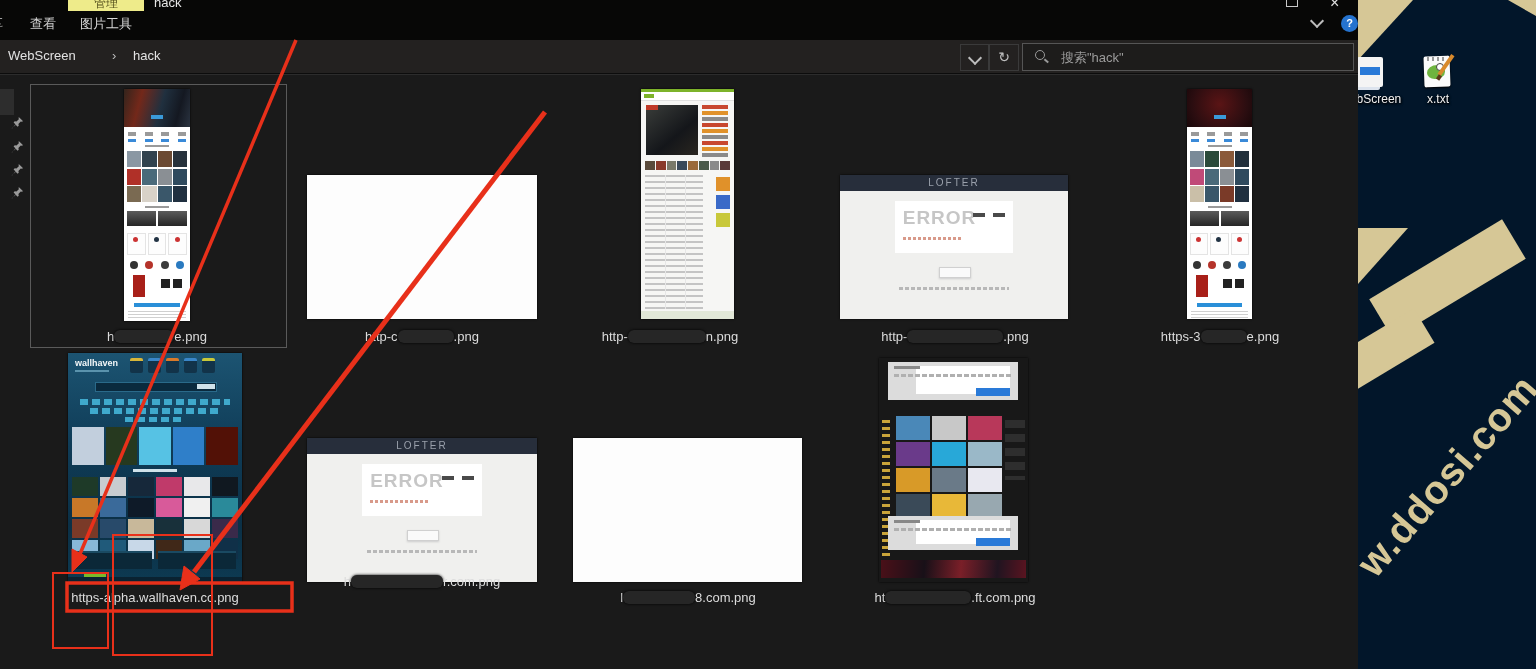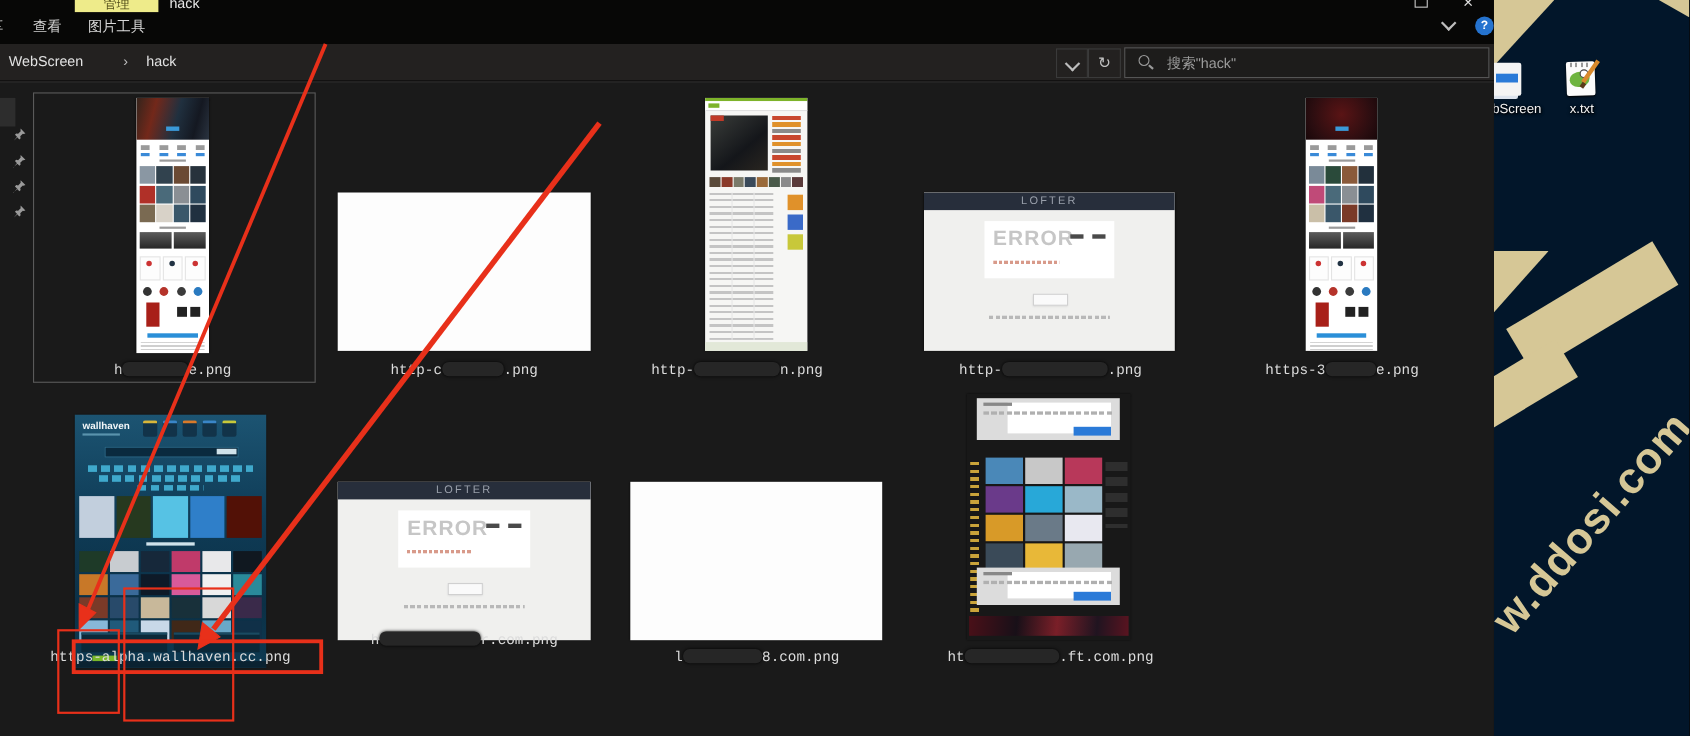--- a/index.html
+++ b/index.html
@@ -33,21 +33,21 @@
   .search-glyph:after{content:"";position:absolute;left:8px;top:9px;width:5px;height:1.5px;background:#9a9a9a;transform:rotate(40deg);}
   .search-input{position:absolute;left:36px;top:2px;width:280px;height:20px;background:transparent;border:none;outline:none;
                 color:#9c9c9c;font-size:13px;font-family:"Liberation Sans",sans-serif;}
   .search-input::placeholder{color:#9c9c9c;opacity:1;}
   
   .content{position:absolute;left:0;top:74px;width:100%;height:595px;background:#1a1a1a;border-top:1px solid #2c2c2c;}
   .nav-hover{position:absolute;left:0;top:14px;width:14px;height:26px;background:#2d2d2d;}
   .pin{position:absolute;left:10px;width:14px;height:14px;fill:#9a9a9a;}
   .sel-box{position:absolute;left:30px;top:9px;width:255px;height:262px;border:1px solid #5a5a5a;}
   .thumb{position:absolute;overflow:hidden;}
-  .fname{position:absolute;height:16px;color:#dcdcdc;font-size:13px;text-align:center;white-space:nowrap;font-family:Liberation Mono, monospace;}
+  .fname{position:absolute;height:16px;color:#dcdcdc;font-size:13px;text-align:center;white-space:nowrap;}
   .redact{display:inline-block;height:13px;background:#262626;border-radius:6px;vertical-align:-2px;box-shadow:0 0 3px #000;}       
   .tilegrid{display:flex;flex-wrap:wrap;}
   .tilegrid i{display:block;}
   
   .t-port{background:#fff;box-shadow:0 0 2px #000;}
   .t-port .hero{position:absolute;left:0;top:0;width:100%;height:38px;}
   .hero-a{background:linear-gradient(105deg,#33241c,#73281a 25%,#20303f 55%,#141821 80%,#2a3340);}
   .hero-b{background:radial-gradient(circle at 50% 40%,#5a1415,#2a0d10 70%,#180709);}
   .t-port .hero b{position:absolute;left:50%;top:26px;width:12px;height:4px;margin-left:-6px;background:#3a9ad9;}
   .icons4{position:absolute;left:4px;top:43px;right:4px;height:10px;display:flex;justify-content:space-between;}
@@ -98,21 +98,21 @@
                  color:#9aa0ab;font-size:10px;letter-spacing:2px;text-align:center;line-height:16px;}
   .t-lofter .panel{position:absolute;left:24%;top:26px;width:52%;height:52px;background:#fff;}
   .t-lofter .err{position:absolute;left:8px;top:6px;color:#c6c6c6;font-size:19px;letter-spacing:1px;font-weight:bold;}
   .t-lofter .dash1,.t-lofter .dash2{position:absolute;top:12px;width:12px;height:4px;background:#4a4a4a;}
   .t-lofter .dash1{right:28px;} .t-lofter .dash2{right:8px;}
   .t-lofter .sub{position:absolute;left:8px;top:36px;width:60px;height:3px;background:repeating-linear-gradient(90deg,#d89a8a 0 3px,transparent 3px 5px);}
   .t-lofter .btn{position:absolute;left:50%;top:92px;width:30px;height:9px;margin-left:-15px;background:#fafafa;border:1px solid #d0d0d0;box-shadow:0 1px 2px #ccc;}
   .t-lofter .line{position:absolute;left:50%;top:112px;width:110px;height:3px;margin-left:-55px;
                   background:repeating-linear-gradient(90deg,#b8b8b8 0 4px,transparent 4px 6px);}
   
-  .t-wh{background:linear-gradient(#1c5472,#0f3c57 40%,#0b3046 75%,#0d3a52);box-shadow:0 0 2px #000;margin-top:24px;}
+  .t-wh{background:linear-gradient(#1c5472,#0f3c57 40%,#0b3046 75%,#0d3a52);box-shadow:0 0 2px #000;}
   .t-wh .logo{position:absolute;left:7px;top:5px;color:#f2f6f8;font-size:9px;font-weight:bold;}
   .t-wh .tag{position:absolute;left:7px;top:17px;width:34px;height:2px;background:#5a93ad;}
   .t-wh .navbtns{position:absolute;left:62px;top:5px;display:flex;gap:5px;}
   .t-wh .navbtns i{width:13px;height:12px;background:#123349;border-radius:2px;border-top:3px solid;}
   .t-wh .sbar{position:absolute;left:27px;top:29px;width:120px;height:8px;background:#0a2a3e;border:1px solid #2a6a8a;}
   .t-wh .sbar b{position:absolute;right:1px;top:1px;width:18px;height:5px;background:#cfe2ea;}
   .t-wh .links1{position:absolute;left:12px;top:46px;width:150px;height:6px;}
   .t-wh .links2{position:absolute;left:22px;top:55px;width:130px;height:6px;}
   .t-wh .links3{position:absolute;left:57px;top:64px;width:60px;height:5px;}
   .lnk{background:repeating-linear-gradient(90deg,#3fa9cc 0 8px,transparent 8px 12px);}

